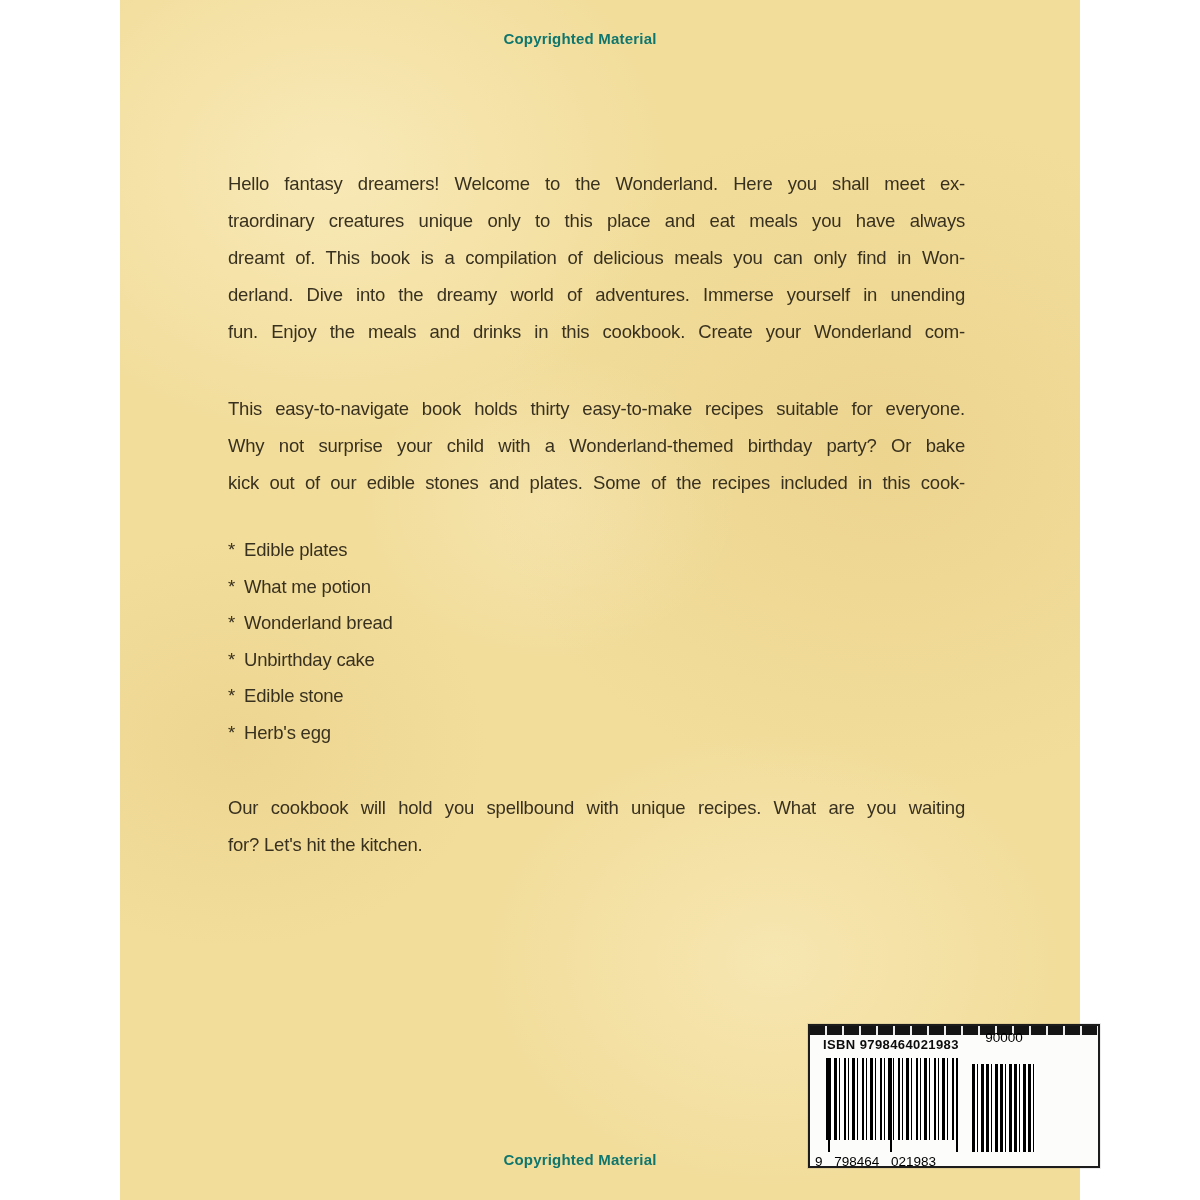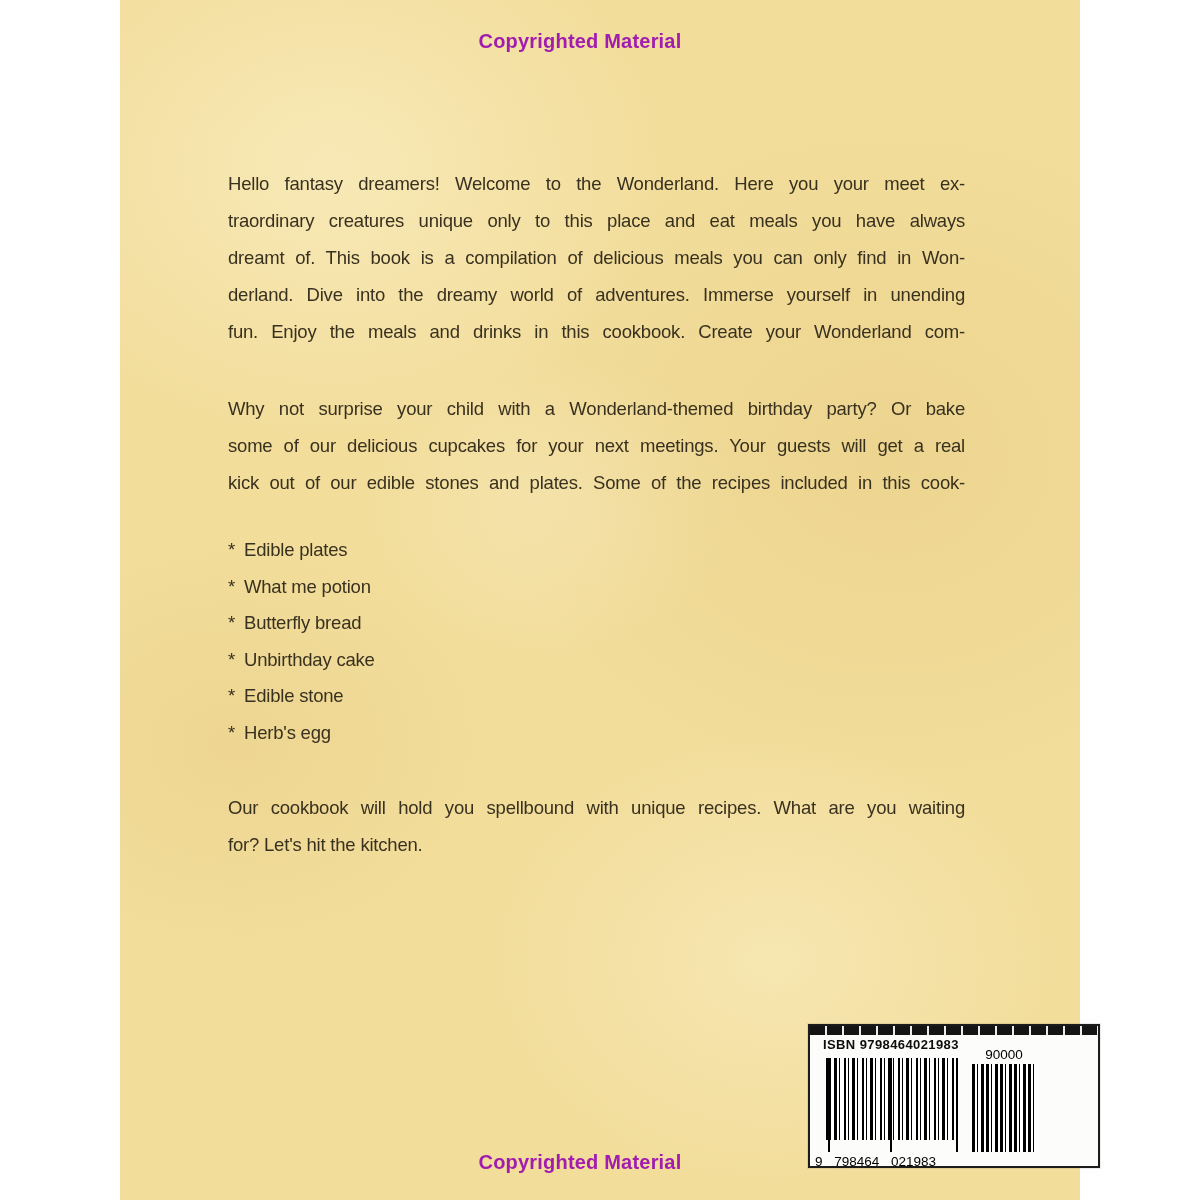--- a/index.html
+++ b/index.html
@@ -16,21 +16,21 @@
     background-image:
       radial-gradient(ellipse 520px 420px at 22% 14%, rgba(255,247,216,.45), rgba(255,247,216,0) 65%),
       radial-gradient(ellipse 620px 520px at 80% 38%, rgba(221,189,110,.26), rgba(221,189,110,0) 65%),
       radial-gradient(ellipse 480px 380px at 68% 80%, rgba(255,249,222,.32), rgba(255,249,222,0) 60%),
       radial-gradient(ellipse 420px 340px at 12% 62%, rgba(217,184,104,.20), rgba(217,184,104,0) 60%),
       radial-gradient(ellipse 320px 260px at 45% 42%, rgba(255,250,230,.22), rgba(255,250,230,0) 60%);
   }
 
   .copyright{
     position:absolute;left:0;width:1160px;text-align:center;
-    color:#a21caf;font-size:20px;font-weight:700;letter-spacing:.2px;
+    color:#0f766e;font-size:15px;font-weight:700;letter-spacing:.2px;
   }
   .copyright.top{top:30px;}
   .copyright.bottom{top:1151px;}
 
   .text-block{
     position:absolute;left:108px;top:165px;width:737px;
     color:#39311f;font-size:18.5px;letter-spacing:-0.2px;
   }
   .line{line-height:37px;text-align:justify;white-space:nowrap;}
   .line.just{text-align-last:justify;}
@@ -61,56 +61,56 @@
   }
   .bc-guard{position:absolute;width:2px;top:32px;height:94px;background:#000;}
   .bc-guard.g1{left:18px;}
   .bc-guard.g2{left:80px;}
   .bc-guard.g3{left:146px;}
   .bc-digits{
     position:absolute;left:5px;top:128px;width:150px;
     font-size:13.5px;color:#000;word-spacing:8px;white-space:nowrap;
   }
   .bc-price{
-    position:absolute;left:158px;top:21px;width:72px;text-align:center;
+    position:absolute;left:158px;top:4px;width:72px;text-align:center;
     font-size:13.5px;color:#000;
   }
   .bc-bars-price{
     position:absolute;left:162px;top:38px;width:64px;height:88px;
     background:repeating-linear-gradient(90deg,
       #000 0 3px,#fff 3px 5px,#000 5px 6px,#fff 6px 9px,#000 9px 12px,#fff 12px 14px);
   }
 </style>
 </head>
 <body>
 
 <div class="page">
 
   <div class="cover">
 
     <div class="text-block">
 
       <div class="para p1">
-        <div class="line just">Hello fantasy dreamers! Welcome to the Wonderland. Here you your meet ex-</div>
+        <div class="line just">Hello fantasy dreamers! Welcome to the Wonderland. Here you shall meet ex-</div>
         <div class="line just">traordinary creatures unique only to this place and eat meals you have always</div>
         <div class="line just">dreamt of. This book is a compilation of delicious meals you can only find in Won-</div>
         <div class="line just">derland. Dive into the dreamy world of adventures. Immerse yourself in unending</div>
         <div class="line just">fun. Enjoy the meals and drinks in this cookbook. Create your Wonderland com-</div>
       </div>
 
       <div class="para p2">
+        <div class="line just">This easy-to-navigate book holds thirty easy-to-make recipes suitable for everyone.</div>
         <div class="line just">Why not surprise your child with a Wonderland-themed birthday party? Or bake</div>
-        <div class="line just">some of our delicious cupcakes for your next meetings. Your guests will get a real</div>
         <div class="line just">kick out of our edible stones and plates. Some of the recipes included in this cook-</div>
       </div>
 
       <div class="recipe-list">
         <div class="list-item"><span class="marker">*</span><span>Edible plates</span></div>
         <div class="list-item"><span class="marker">*</span><span>What me potion</span></div>
-        <div class="list-item"><span class="marker">*</span><span>Butterfly bread</span></div>
+        <div class="list-item"><span class="marker">*</span><span>Wonderland bread</span></div>
         <div class="list-item"><span class="marker">*</span><span>Unbirthday cake</span></div>
         <div class="list-item"><span class="marker">*</span><span>Edible stone</span></div>
         <div class="list-item"><span class="marker">*</span><span>Herb's egg</span></div>
       </div>
 
       <div class="para p3">
         <div class="line just">Our cookbook will hold you spellbound with unique recipes. What are you waiting</div>
         <div class="line">for? Let's hit the kitchen.</div>
       </div>
 

